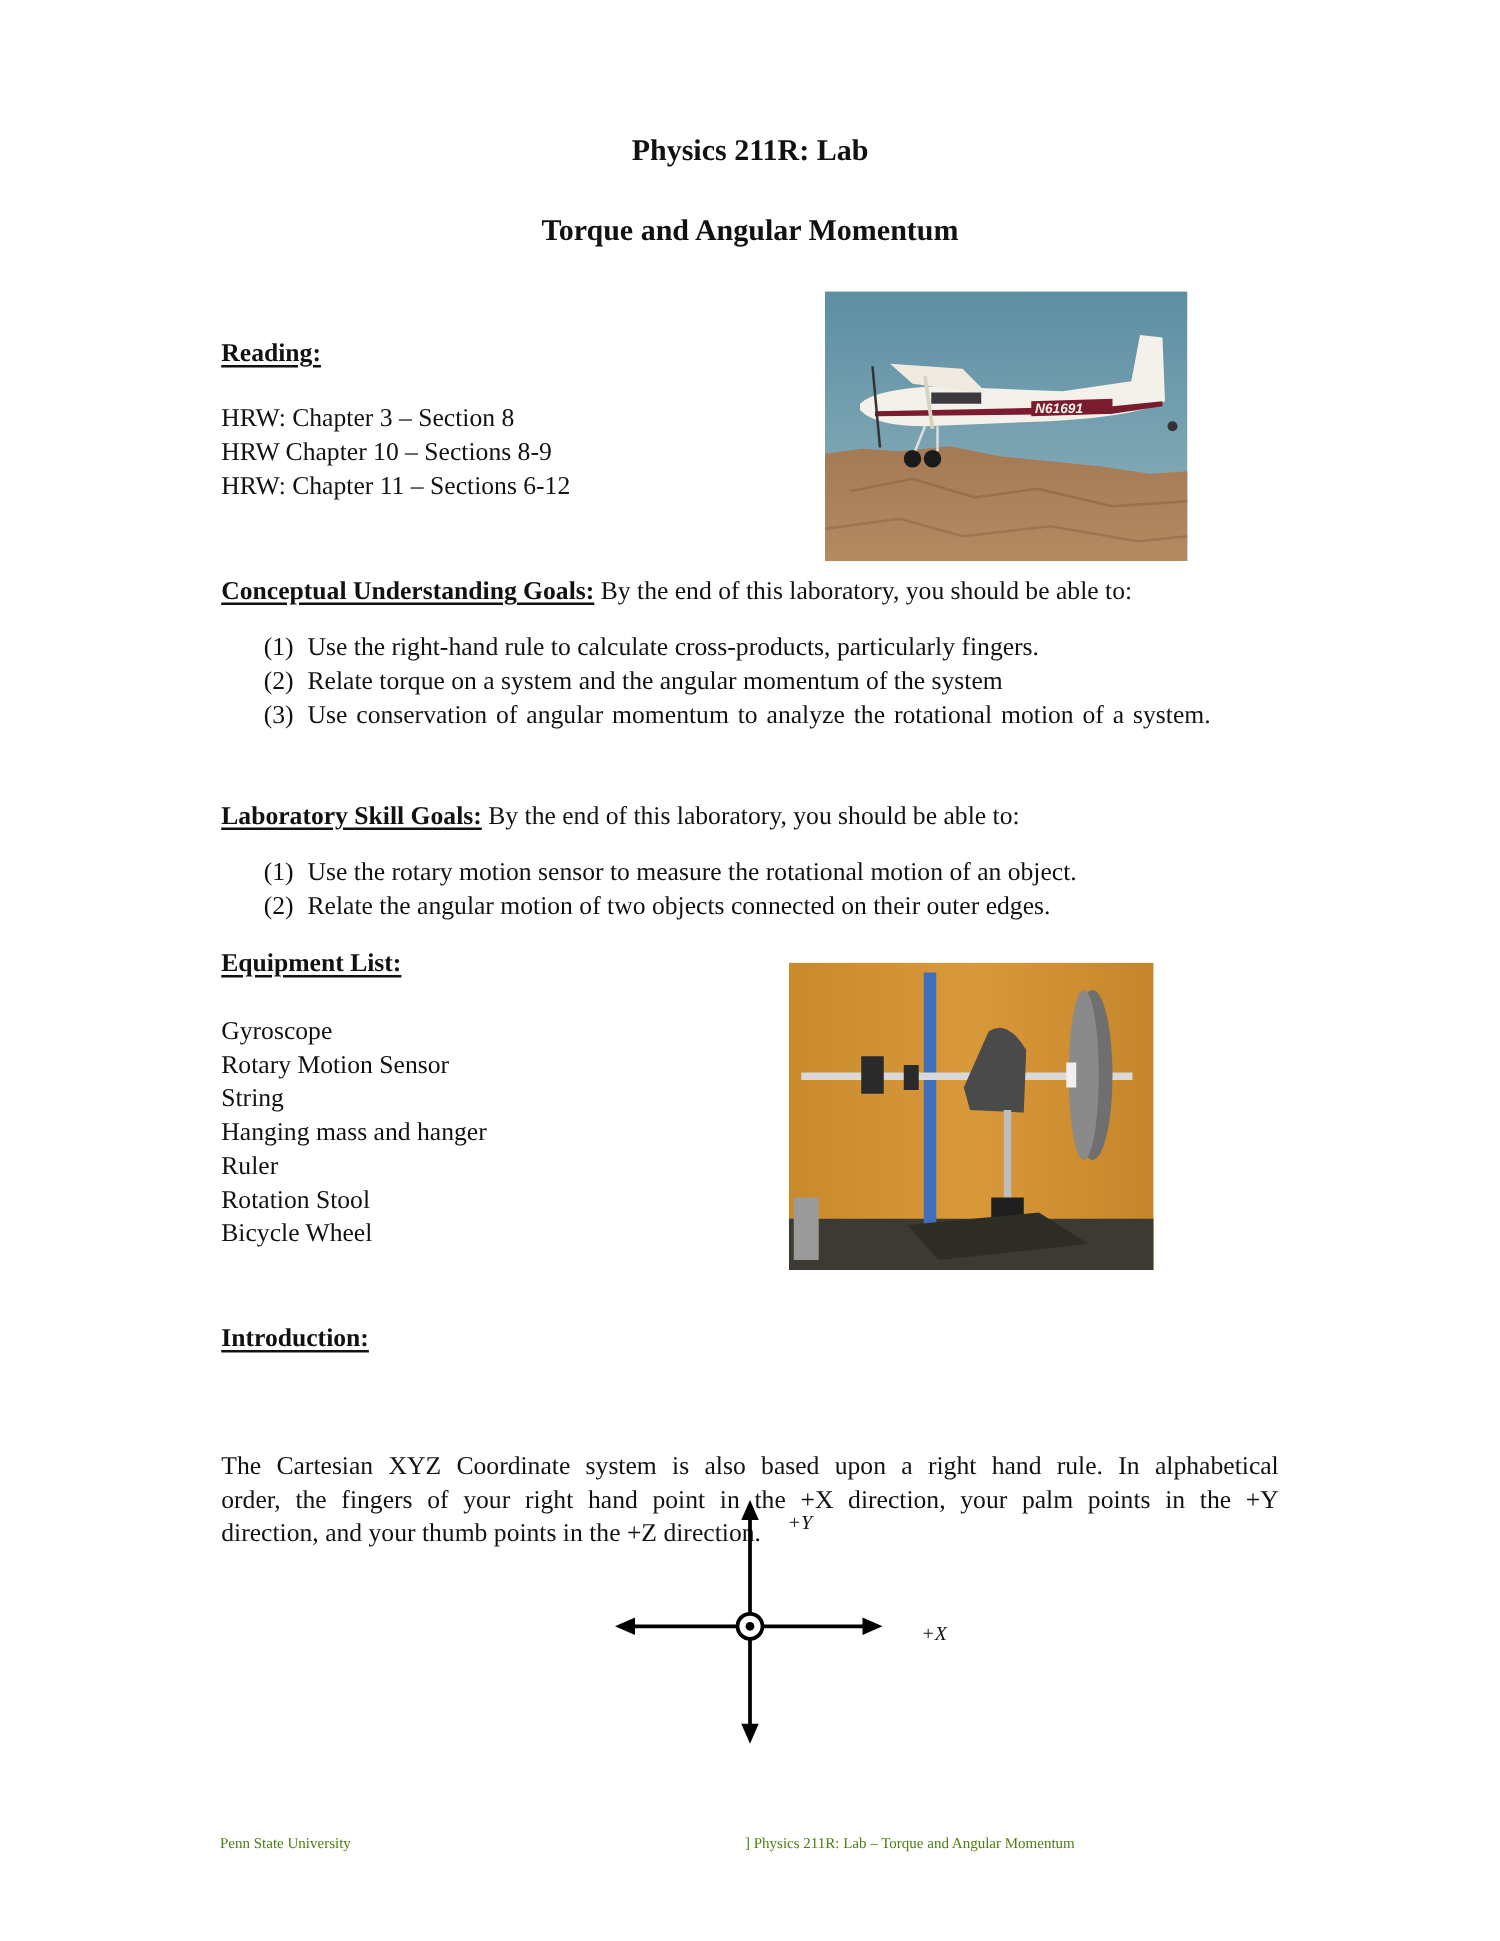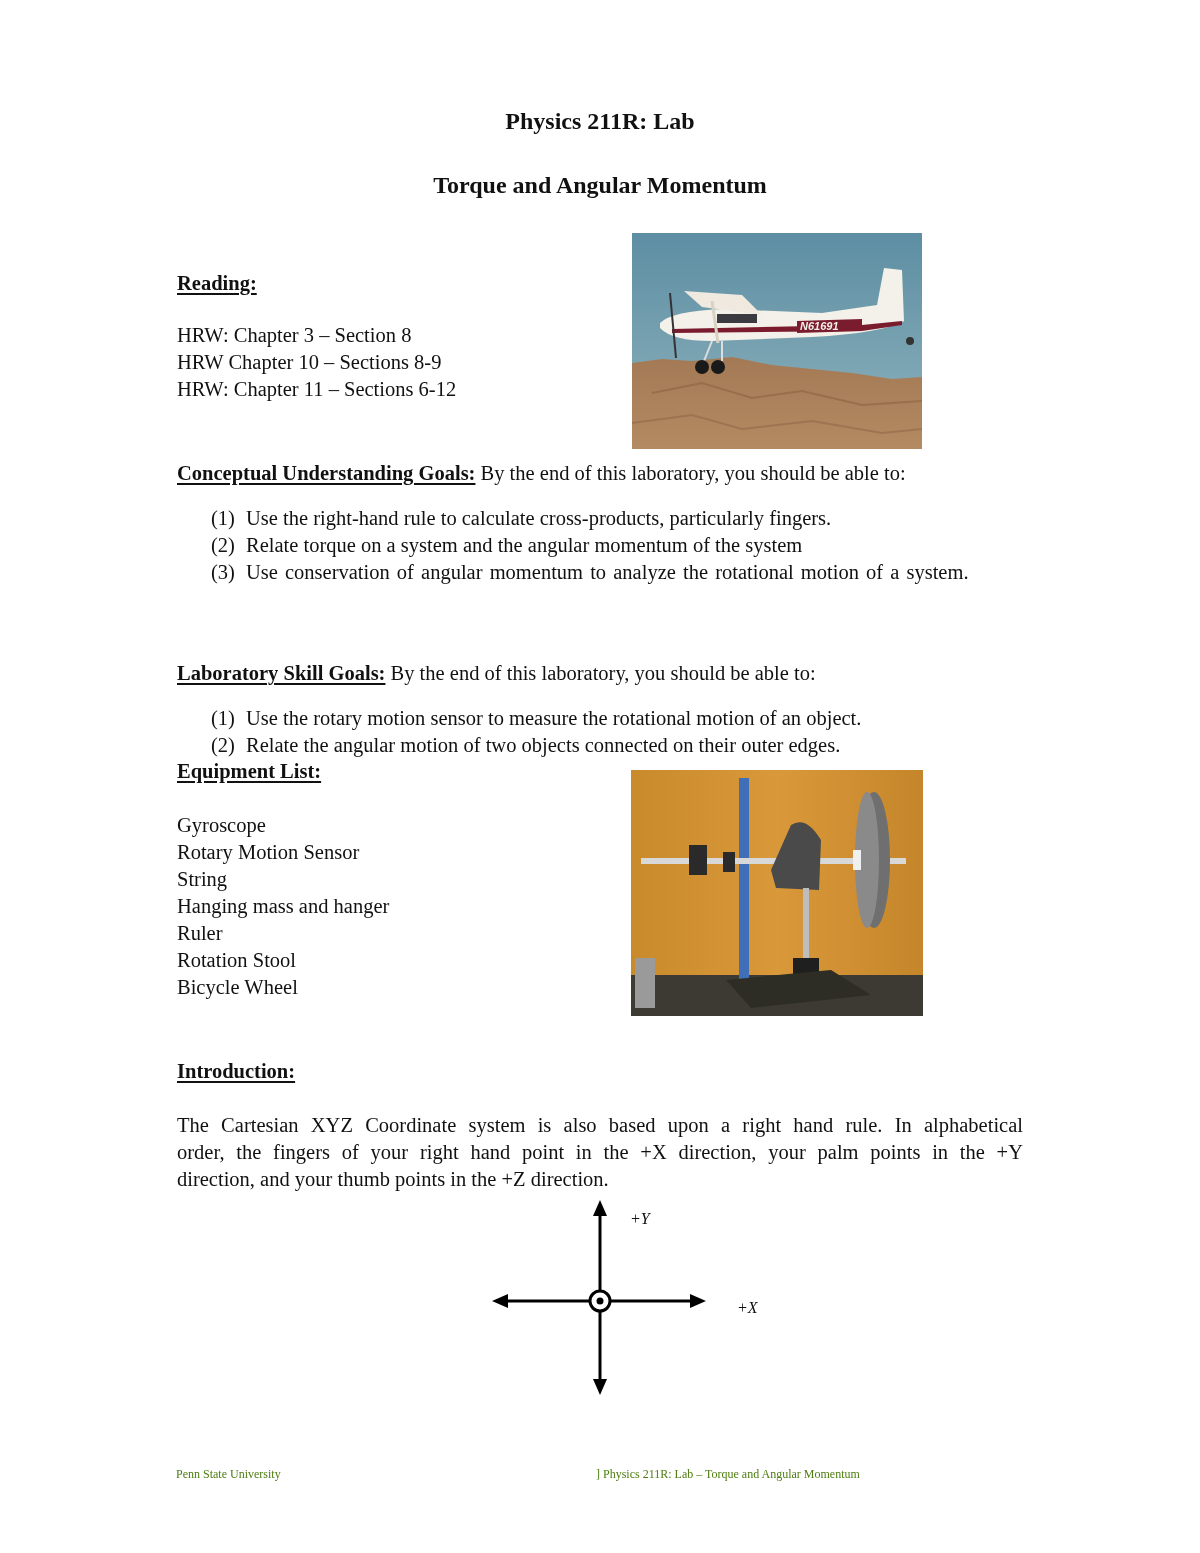--- a/index.html
+++ b/index.html
@@ -25,21 +25,21 @@
 <div class="abs title t2">Torque and Angular Momentum</div>
 
 <div class="abs txt" style="left:177px; top:270px;">
   <div class="heading">Reading:</div>
   <div style="height:25px;"></div>
   <div class="line">HRW: Chapter 3 – Section 8</div>
   <div class="line">HRW Chapter 10 – Sections 8-9</div>
   <div class="line">HRW: Chapter 11 – Sections 6-12</div>
 </div>
 
-<div class="abs photo" style="left:632px; top:233px; width:338px; height:216px;" title="Photo of a small white single-engine airplane (tail number N61691) flying over desert mountains">
+<div class="abs photo" style="left:660px; top:233px; width:338px; height:216px;" title="Photo of a small white single-engine airplane (tail number N61691) flying over desert mountains">
   <svg width="290" height="216" viewBox="0 0 290 216">
     <defs>
       <linearGradient id="sky" x1="0" y1="0" x2="0" y2="1">
         <stop offset="0" stop-color="#5d8ea3"></stop>
         <stop offset="1" stop-color="#8fb3bd"></stop>
       </linearGradient>
       <linearGradient id="ground" x1="0" y1="0" x2="0" y2="1">
         <stop offset="0" stop-color="#a37a55"></stop>
         <stop offset="1" stop-color="#b48a62"></stop>
       </linearGradient>
@@ -74,21 +74,21 @@
     <span class="heading">Conceptual Understanding Goals:</span><span> By the end of this laboratory, you should be able to:</span>
   </div>
   <div style="height:18px;"></div>
   <ol class="goals" style="margin-left:34px;">
     <li><span class="num">(1)</span><span>Use the right-hand rule to calculate cross-products, particularly fingers.</span></li>
     <li><span class="num">(2)</span><span>Relate torque on a system and the angular momentum of the system</span></li>
     <li style="text-align:justify; text-align-last:left; word-spacing:2px;"><span class="num">(3)</span><span>Use conservation of angular momentum to analyze the rotational motion of a system.</span></li>
   </ol>
 </div>
 
-<div class="abs txt" style="left:177px; top:640px; width:846px;margin-top:20px;">
+<div class="abs txt" style="left:177px; top:640px; width:846px;">
   <div class="line">
     <span class="heading">Laboratory Skill Goals:</span><span> By the end of this laboratory, you should be able to:</span>
   </div>
   <div style="height:18px;"></div>
   <ol class="goals" style="margin-left:34px;">
     <li><span class="num">(1)</span><span>Use the rotary motion sensor to measure the rotational motion of an object.</span></li>
     <li><span class="num">(2)</span><span>Relate the angular motion of two objects connected on their outer edges.</span></li>
   </ol>
 </div>
 
@@ -131,21 +131,21 @@
 
     <ellipse cx="243" cy="90" rx="16" ry="68" fill="#6f6f6f"></ellipse>
     <ellipse cx="236" cy="90" rx="12" ry="68" fill="#8a8a8a"></ellipse>
     <rect x="222" y="80" width="8" height="20" fill="#f0f0f0"></rect>
   </svg>
 </div>
 
 <div class="abs txt" style="left:177px; top:1058px; width:846px;">
   <div class="heading">Introduction:</div>
   <div style="height:27px;"></div>
-  <div class="line" style="text-align:justify; text-align-last:justify;">The Cartesian XYZ Coordinate system is also based upon a right hand rule. In alphabetical</div>
+  <div class="line" style="text-align:justify; text-align-last:justify;margin-top:48px;">The Cartesian XYZ Coordinate system is also based upon a right hand rule. In alphabetical</div>
   <div class="line" style="text-align:justify; text-align-last:justify;">order, the fingers of your right hand point in the +X direction, your palm points in the +Y</div>
   <div class="line">direction, and your thumb points in the +Z direction.</div>
 </div>
 
 <div class="abs" style="left:480px; top:1190px; width:300px; height:220px;">
   <svg width="300" height="220" viewBox="0 0 300 220">
     <g stroke="#000" stroke-width="3" fill="none">
       <line x1="120" y1="20" x2="120" y2="196"></line>
       <line x1="22" y1="111" x2="218" y2="111"></line>
     </g>

